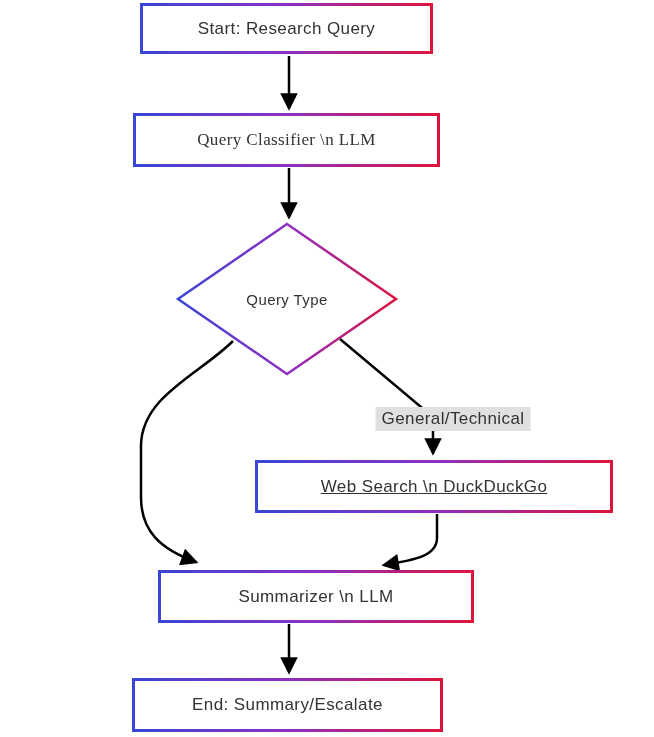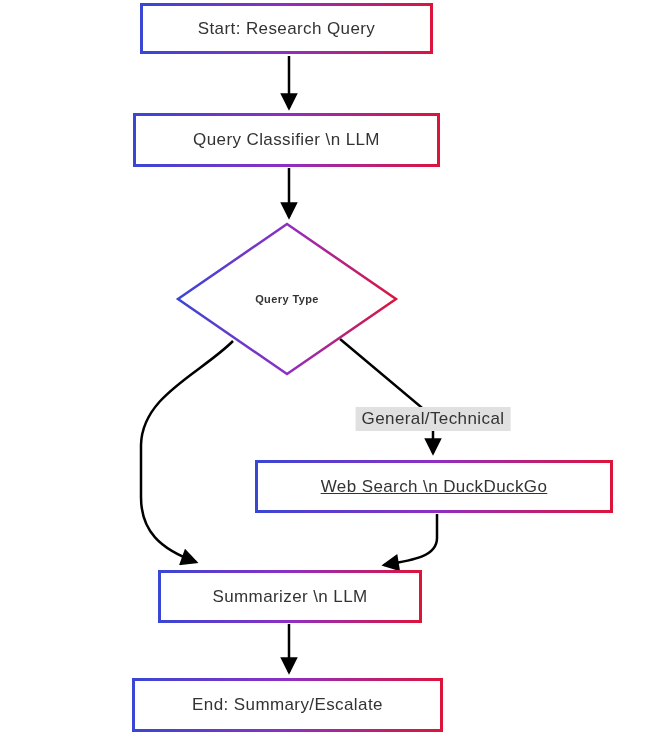--- a/index.html
+++ b/index.html
@@ -50,43 +50,43 @@
     background: var(--node-fill);
     border: 3px solid;
     border-image: linear-gradient(90deg, var(--gradient-start), var(--gradient-mid) 50%, var(--gradient-end)) 1;
     color: var(--text-color);
     font-size: 17px;
     letter-spacing: 0.4px;
     white-space: nowrap;
     text-align: center;
   }
   .node-start      { left: 140px; top: 3px;   width: 293px; height: 51px; }
-  .node-classifier { left: 133px; top: 113px; width: 307px; height: 54px; }
+  .node-classifier { left: 133px; top: 113px; width: 307px; height: 54px; font-family: Liberation Serif, serif; }
   .node-websearch  { left: 255px; top: 460px; width: 358px; height: 53px; text-decoration: underline; }
-  .node-summarizer { left: 158px; top: 570px; width: 264px; height: 53px; justify-content: center; }
+  .node-summarizer { left: 158px; top: 570px; width: 316px; height: 53px; justify-content: center; }
   .node-end        { left: 132px; top: 678px; width: 311px; height: 54px; }
   .decision-label {
     position: absolute;
     left: 287px; top: 299px;
     transform: translate(-50%, -50%);
     color: var(--text-color);
-    font-size: 11px;
+    font-size: 15px;
     letter-spacing: 0.4px;
     white-space: nowrap;
-    font-weight: bold;
   }
   .edge-label {
     position: absolute;
     transform: translate(-50%, -50%);
     background: var(--label-bg);
     color: var(--text-color);
     font-size: 17px;
     letter-spacing: 0.4px;
     padding: 2px 6px;
     white-space: nowrap;
+    margin-left: 20px;
   }
   .edge-label-proprietary { left: 147px; top: 488px; }
   .edge-label-general     { left: 433px; top: 419px; }
 </style>
 </head>
 <body>
 
 <div class="canvas">
 
   <svg class="edge-layer" viewBox="0 0 654 737" xmlns="http://www.w3.org/2000/svg">

